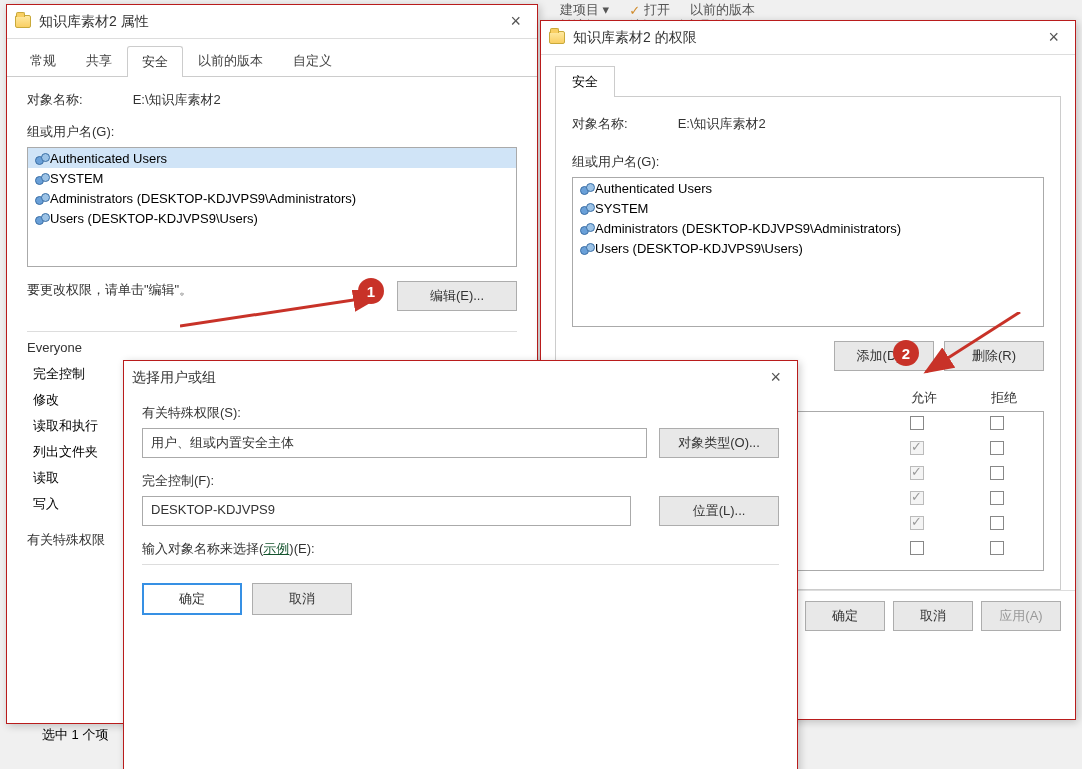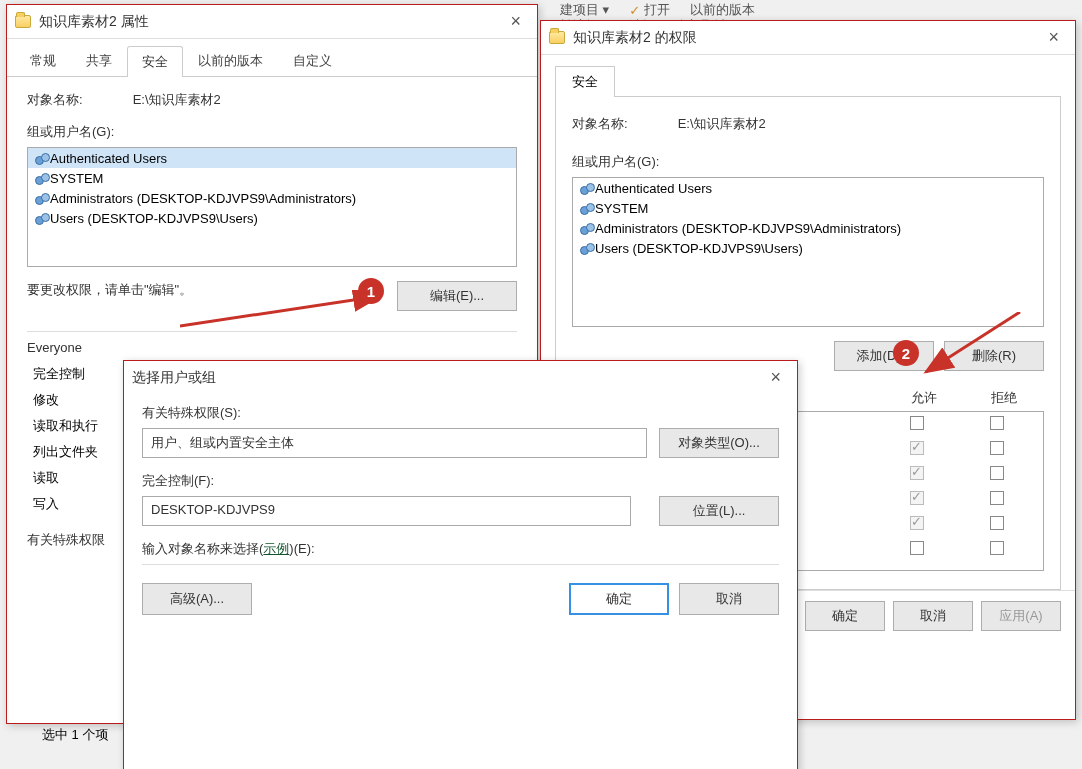--- a/index.html
+++ b/index.html
@@ -237,21 +237,20 @@
     </div>
     <div class="label" style="margin-bottom:6px">完全控制(F):</div>
     <div style="display:flex;gap:28px;margin-bottom:14px">
       <div class="txtfield" style="flex:1">DESKTOP-KDJVPS9</div>
       <button class="btn" style="min-width:120px">位置(L)...</button>
     </div>
     <div class="label" style="margin-bottom:6px">
       <span>输入对象名称来选择(</span><span class="link">示例</span><span>)(E):</span>
     </div>
     <div style="border-top:1px solid #ddd;padding-top:18px;display:flex;justify-content:space-between">
-      <button class="btn" style="min-width:110px">高级(A)...</button>
       <div style="display:flex;gap:10px">
         <button class="btn primary" style="min-width:100px">确定</button>
         <button class="btn" style="min-width:100px">取消</button>
       </div>
     </div>
   </div>
 </div>
 
 <div class="sel-note">选中 1 个项</div>
 

